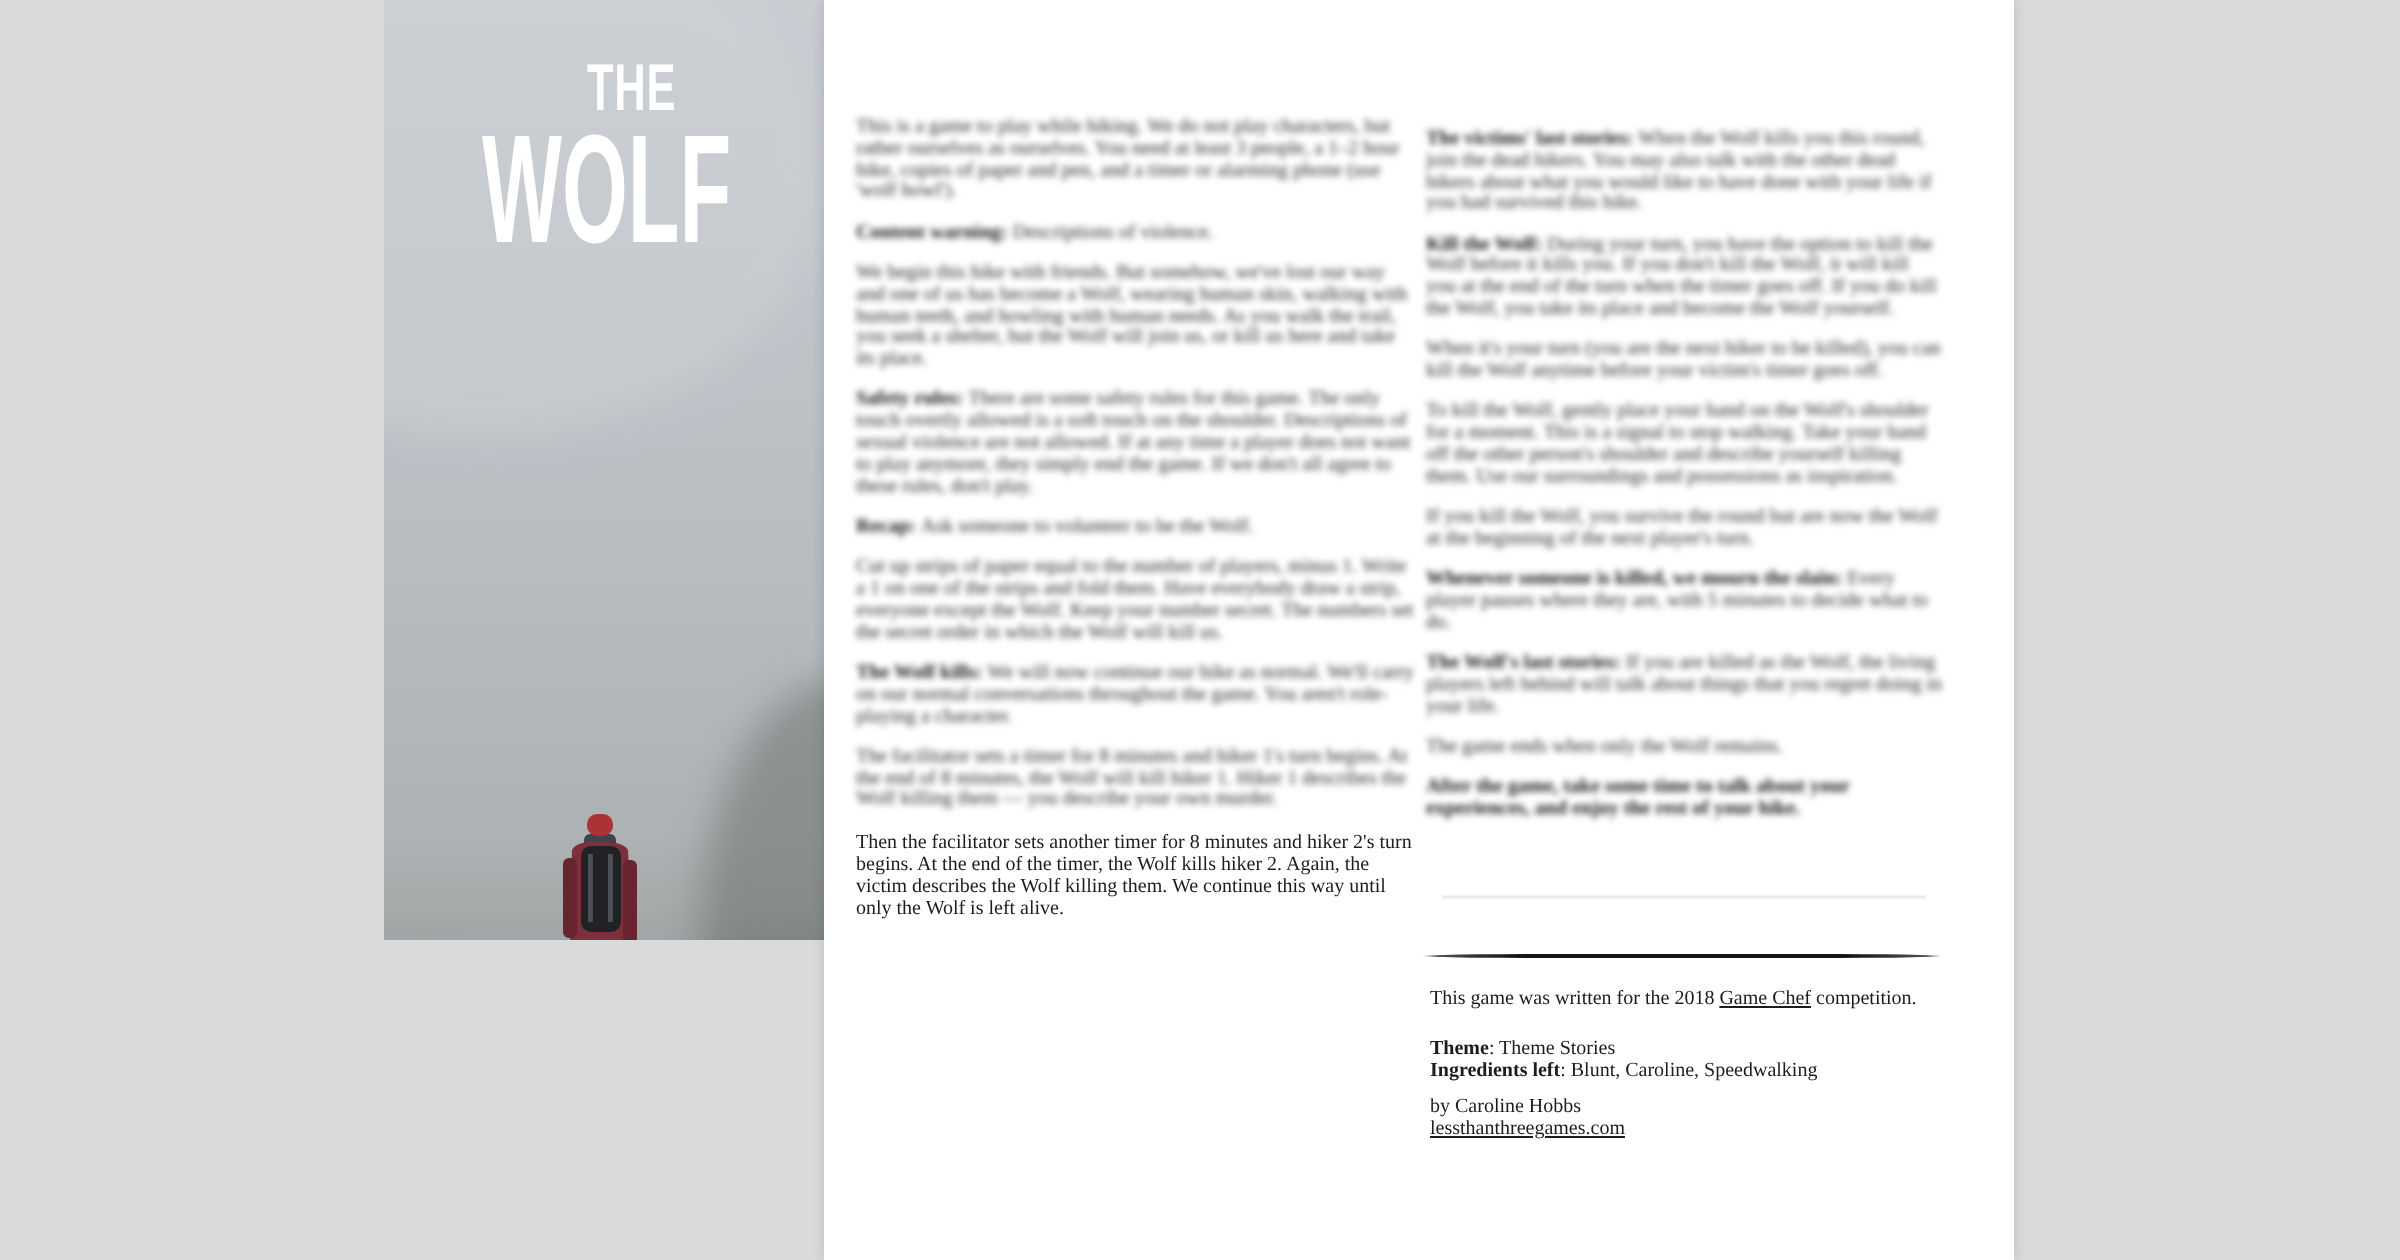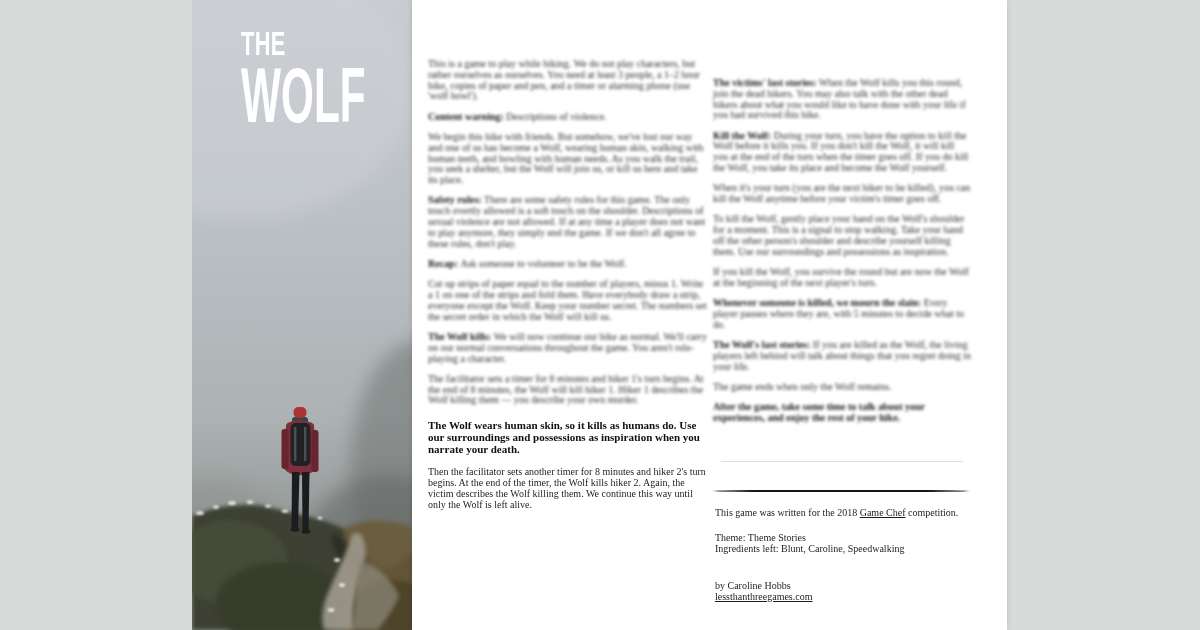--- a/index.html
+++ b/index.html
@@ -2,45 +2,45 @@
 <html><head>
 <meta charset="utf-8">
 <style>
   html,body{margin:0;padding:0;}
   body{
     width:1200px;height:630px;position:relative;overflow:hidden;
     background:#d9dbda;
     font-family:"Liberation Serif","DejaVu Serif",serif;
   }
   
-  .photo{position:absolute;left:192px;top:0;width:220px;height:630px;overflow:hidden;}
+  .photo{position:absolute;left:192px;top:0;width:220px;height:470px;overflow:hidden;text-align:center;}
   .photo svg{position:absolute;left:0;top:0;}
   .title{position:absolute;left:49px;top:27px;color:#ffffff;
     font-family:"Liberation Sans","DejaVu Sans",sans-serif;font-weight:bold;}
   .title .t1{font-size:33px;line-height:33px;transform:scaleX(.66);transform-origin:0 0;letter-spacing:.5px;}
   .title .t2{font-size:77px;line-height:62px;transform:scaleX(.55);transform-origin:0 0;margin-top:4px;}
   
   .page{position:absolute;left:412px;top:0;width:595px;height:630px;background:#ffffff;
     box-shadow:0 0 6px rgba(0,0,0,.14);}
   .col{position:absolute;font-size:10px;line-height:10.8px;color:#2a2a2a;}
   .col-l{left:16px;top:59px;width:280px;}
-  .col-r{left:301px;top:78px;width:258px;}
+  .col-r{left:301px;top:65px;width:258px;}
   .bp{margin:0 0 9.5px;filter:blur(1.7px);}
   .bp.allbold{font-weight:bold;color:#161616;}
   .bp b{color:#161616;}
   .callout{font-weight:bold;font-size:11px;line-height:12px;margin:13px 0 11px;color:#101010;}
   .bodyp{font-size:10px;line-height:11px;color:#1d1d1d;margin:0;}
   .faint-rule{position:absolute;left:8px;top:383px;width:242px;height:1px;background:#dddddd;filter:blur(.6px);}
   .divider{position:absolute;left:-2px;top:412px;width:260px;height:2px;border-radius:50%/100%;
     background:linear-gradient(90deg,rgba(21,21,21,0) 0,rgba(21,21,21,.75) 3%,#151515 18%,#151515 82%,rgba(21,21,21,.75) 97%,rgba(21,21,21,0) 100%);}
   .credits{position:absolute;left:2px;top:429px;width:256px;font-size:10px;line-height:11.5px;color:#1d1d1d;}
   .credits .ln1{margin:0 0 13px;}
   .credits p{margin:0;}
-  .credits .by{margin-top:25px;}
-  .lbl{font-weight:normal;}
+  .credits .by{margin-top:6px;}
+  .lbl{font-weight:bold;}
   .link{text-decoration:underline;color:#1d1d1d;cursor:pointer;}
 </style>
 </head>
 <body>
 
 <div class="photo">
   <svg width="220" height="630" viewBox="0 0 220 630">
     <defs>
       <linearGradient id="fog" x1="0" y1="0" x2="0" y2="1">
         <stop offset="0" stop-color="#c9cdd2"></stop>
@@ -119,21 +119,20 @@
     <div>
         <p class="bp">This is a game to play while hiking. We do not play characters, but rather ourselves as ourselves. You need at least 3 people, a 1–2 hour hike, copies of paper and pen, and a timer or alarming phone (use 'wolf howl').</p>
         <p class="bp"><b>Content warning: </b>Descriptions of violence.</p>
         <p class="bp">We begin this hike with friends. But somehow, we've lost our way and one of us has become a Wolf, wearing human skin, walking with human teeth, and howling with human needs. As you walk the trail, you seek a shelter, but the Wolf will join us, or kill us here and take its place.</p>
         <p class="bp"><b>Safety rules: </b>There are some safety rules for this game. The only touch overtly allowed is a soft touch on the shoulder. Descriptions of sexual violence are not allowed. If at any time a player does not want to play anymore, they simply end the game. If we don't all agree to these rules, don't play.</p>
         <p class="bp"><b>Recap: </b>Ask someone to volunteer to be the Wolf.</p>
         <p class="bp">Cut up strips of paper equal to the number of players, minus 1. Write a 1 on one of the strips and fold them. Have everybody draw a strip, everyone except the Wolf. Keep your number secret. The numbers set the secret order in which the Wolf will kill us.</p>
         <p class="bp"><b>The Wolf kills: </b>We will now continue our hike as normal. We'll carry on our normal conversations throughout the game. You aren't role-playing a character.</p>
         <p class="bp">The facilitator sets a timer for 8 minutes and hiker 1's turn begins. At the end of 8 minutes, the Wolf will kill hiker 1. Hiker 1 describes the Wolf killing them — you describe your own murder.</p>
       </div>
-    <p class="callout">The Wolf  wears human skin, so it kills as humans do. Use our surroundings and possessions as inspiration when you narrate your death.</p>
     <p class="bodyp">Then the facilitator sets another timer for 8 minutes and hiker 2's turn begins. At the end of  the timer, the Wolf kills hiker 2. Again, the victim describes the Wolf  killing them. We continue this way until only the Wolf  is left alive.</p>
   </div>
 
   <div class="col col-r">
     <div>
         <p class="bp"><b>The victims' last stories: </b>When the Wolf kills you this round, join the dead hikers. You may also talk with the other dead hikers about what you would like to have done with your life if you had survived this hike.</p>
         <p class="bp"><b>Kill the Wolf: </b>During your turn, you have the option to kill the Wolf before it kills you. If you don't kill the Wolf, it will kill you at the end of the turn when the timer goes off. If you do kill the Wolf, you take its place and become the Wolf yourself.</p>
         <p class="bp">When it's your turn (you are the next hiker to be killed), you can kill the Wolf anytime before your victim's timer goes off.</p>
         <p class="bp">To kill the Wolf, gently place your hand on the Wolf's shoulder for a moment. This is a signal to stop walking. Take your hand off the other person's shoulder and describe yourself killing them. Use our surroundings and possessions as inspiration.</p>
         <p class="bp">If you kill the Wolf, you survive the round but are now the Wolf at the beginning of the next player's turn.</p>

